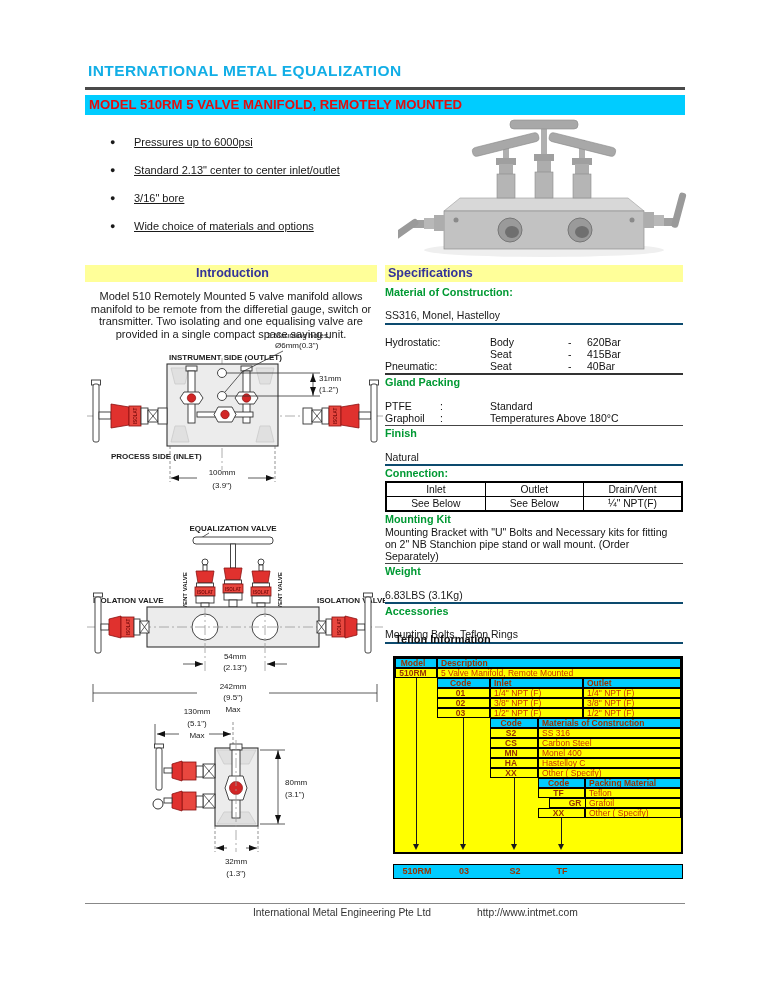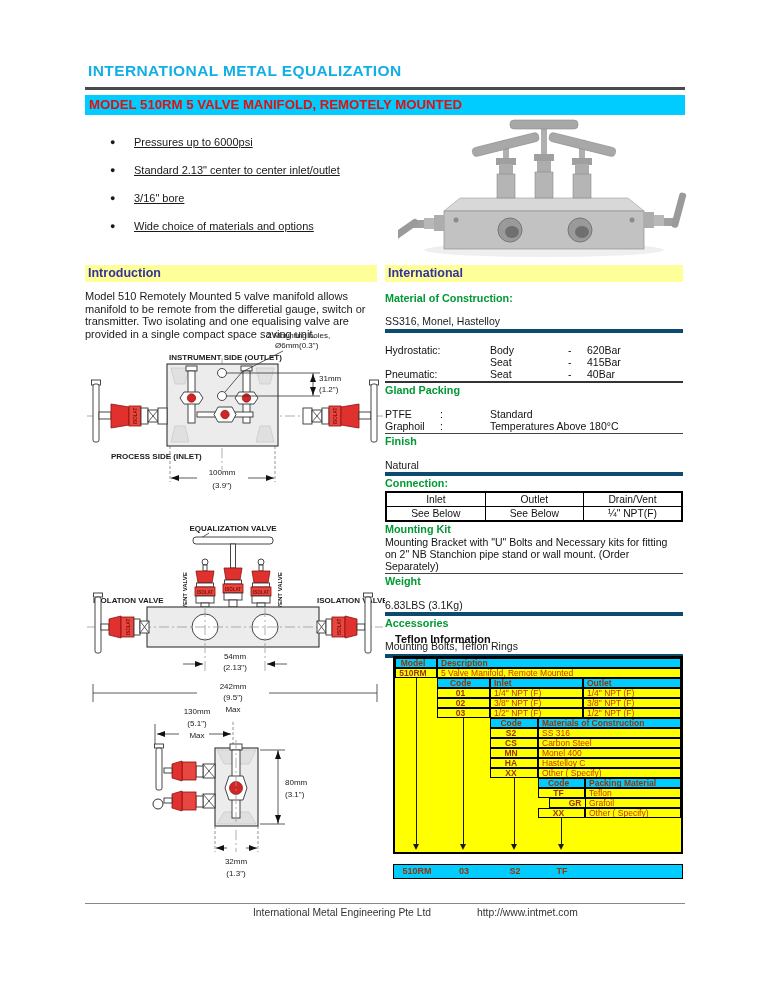--- a/index.html
+++ b/index.html
@@ -13,31 +13,31 @@
   .title-bar span{display:block;padding-left:4px;line-height:20px;font-size:13.2px;
                   font-weight:bold;color:#E01010;}
 
   .features{position:absolute;left:110px;top:136px;margin:0;padding:0;list-style:none;
             font-size:11px;color:#1a1a1a;}
   .features li{margin-bottom:16px;text-decoration:underline;}
   .blt{display:inline-block;width:24px;font-size:9px;vertical-align:1px;}
 
   .photo{position:absolute;left:398px;top:112px;}
 
-  .col-left{position:absolute;left:85px;top:265px;width:292px;}
+  .col-left{position:absolute;left:85px;top:265px;width:292px;text-align:center;}
   .col-right{position:absolute;left:385px;top:265px;width:298px;font-size:10.5px;line-height:12.3px;}
 
   .sec-head{height:17px;line-height:17px;background:#FFFF99;color:#333399;
             font-size:12.5px;font-weight:bold;padding-left:3px;box-sizing:border-box;}
   .intro{margin:8px 0 0 0;font-size:11px;line-height:12.6px;color:#1a1a1a;}
 
   .g-head{color:#009933;font-weight:bold;font-size:10.8px;margin-top:1px;}
-  .g-head.first{margin-top:10px;}
+  .g-head.first{margin-top:4px;}
   .val{margin-top:11px;color:#1a1a1a;}
-  .uline{border-bottom:4px solid #0c4a6e;padding-bottom:1px;}
+  .uline{border-bottom:2px solid #0c4a6e;padding-bottom:1px;}
   .ptable{margin-top:11px;border-bottom:2px solid #333;padding-bottom:1px;}
   .prow{display:grid;grid-template-columns:105px 78px 19px auto;}
   .gtable{margin-top:11px;border-bottom:1.5px solid #444;padding-bottom:1px;}
   .grow{display:grid;grid-template-columns:55px 50px auto;}
 
   table.conn{width:100%;border-collapse:collapse;border:2px solid #000;margin-top:2px;}
   table.conn td{border:1px solid #000;height:13px;text-align:center;
                 font-size:10.3px;padding:0;}
   .mtext{border-bottom:1.5px solid #444;padding-bottom:1px;}
 
@@ -374,21 +374,21 @@
 
     <line class="xl" x1="100" y1="126" x2="100" y2="152"></line>
     <line class="xl" x1="143" y1="126" x2="143" y2="152"></line>
     <line class="dl" x1="112" y1="148" x2="101" y2="148" marker-end="url(#d3a)"></line>
     <line class="dl" x1="131" y1="148" x2="142" y2="148" marker-end="url(#d3a)"></line>
     <text class="dim" x="121" y="164" text-anchor="middle">32mm</text>
     <text class="dim" x="121" y="176" text-anchor="middle">(1.3")</text>
   </svg>
 
   <div class="col-right">
-    <div class="sec-head">International</div>
+    <div class="sec-head">Specifications</div>
     <div class="g-head first">Material of Construction:</div>
     <div class="val uline">SS316, Monel, Hastelloy</div>
     <div class="ptable">
       <div class="prow">
         <span>Hydrostatic:</span>
         <span>Body</span>
         <span>-</span>
         <span>620Bar</span>
       </div>
       <div class="prow">

